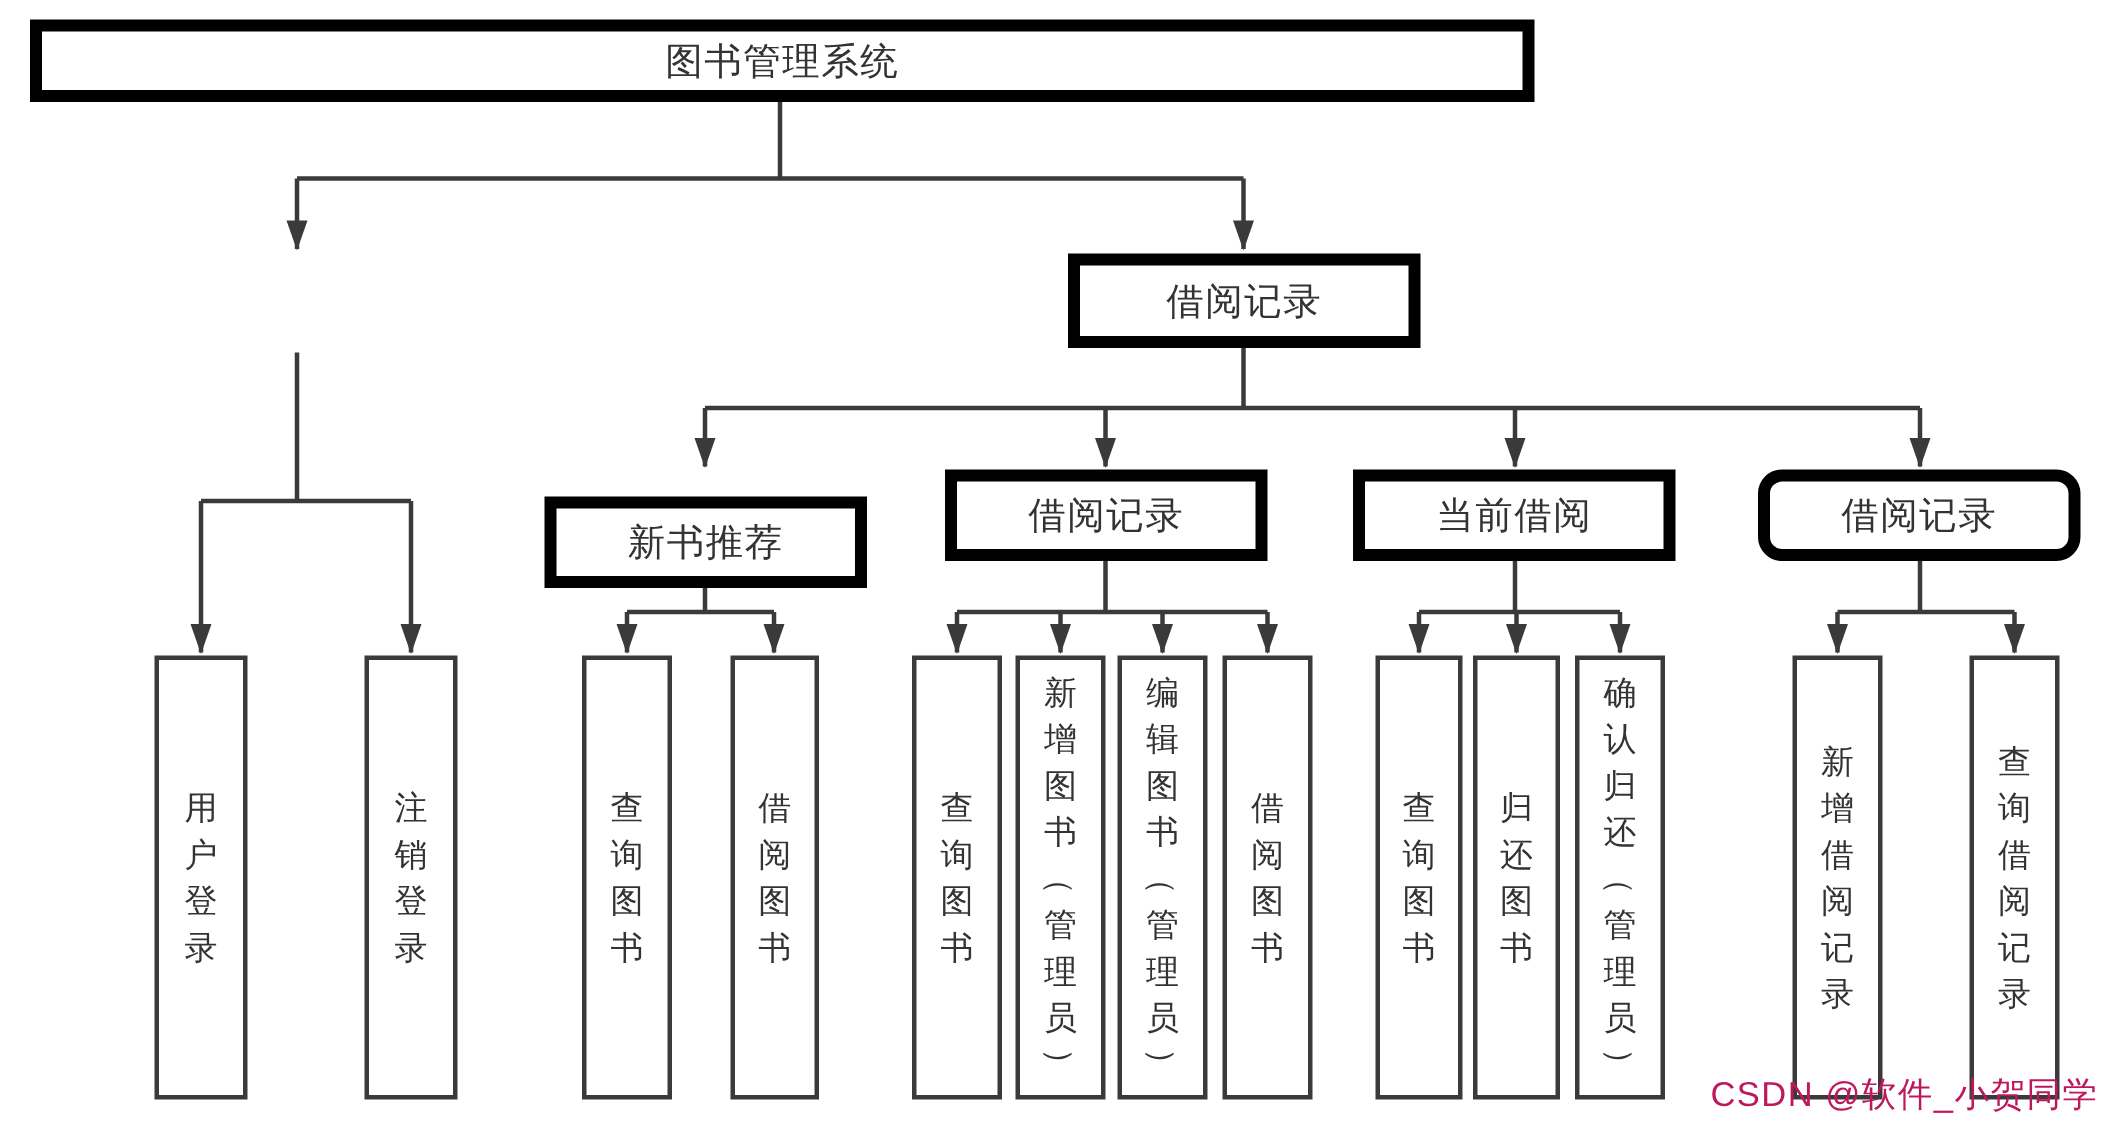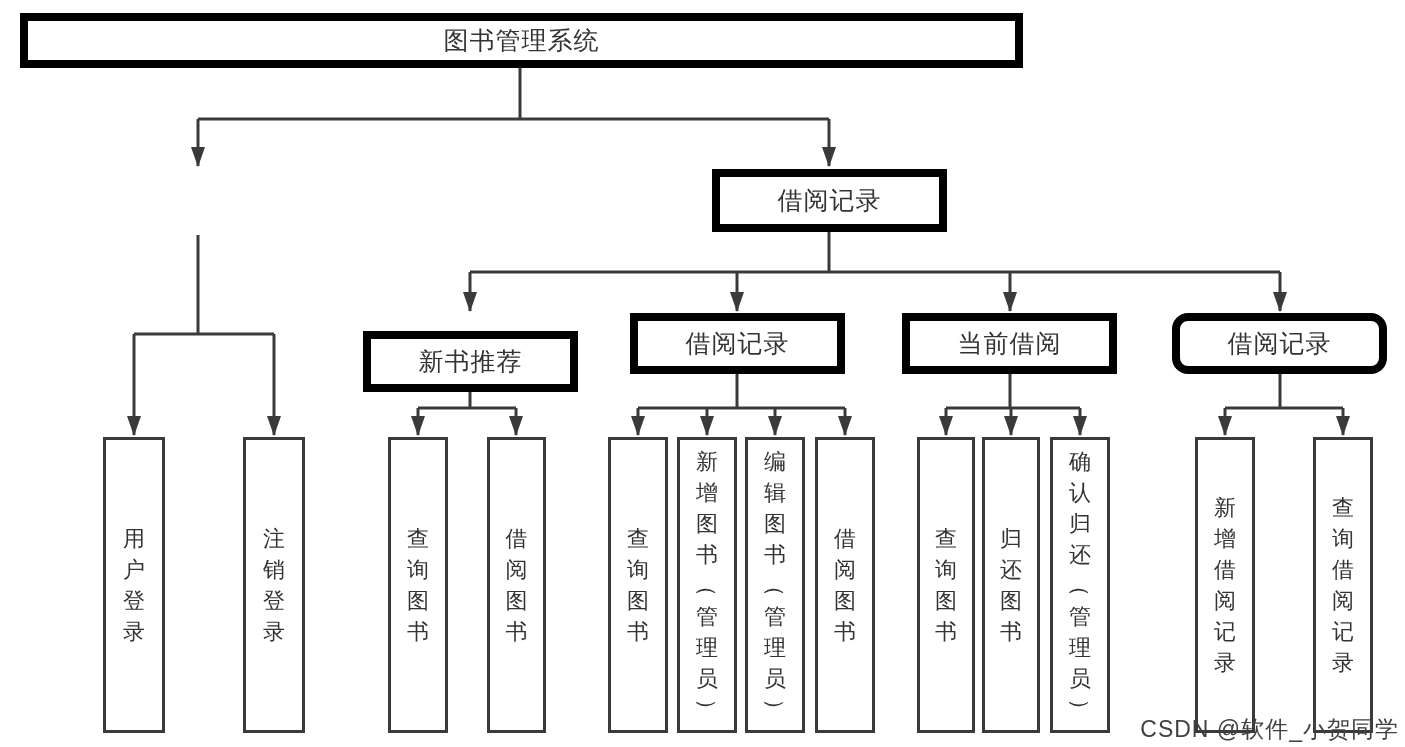--- a/index.html
+++ b/index.html
@@ -33,21 +33,21 @@
     color:#333333;
     z-index:2;
   }
   .vtext{display:block;width:100%;}
   .vc{display:block;height:31px;line-height:31px;width:100%;text-align:center;font-size:22px;color:#333333;}
   .vr{transform:rotate(90deg);}
   .watermark{
     position:absolute;
     right:6px;bottom:2px;
     font-size:23px;
-    color:#404040;
+    color:#be185d;
     z-index:5;
     white-space:nowrap;
     letter-spacing:1px;
   }
 </style>
 </head>
 <body>
 
 <div class="canvas">
 

